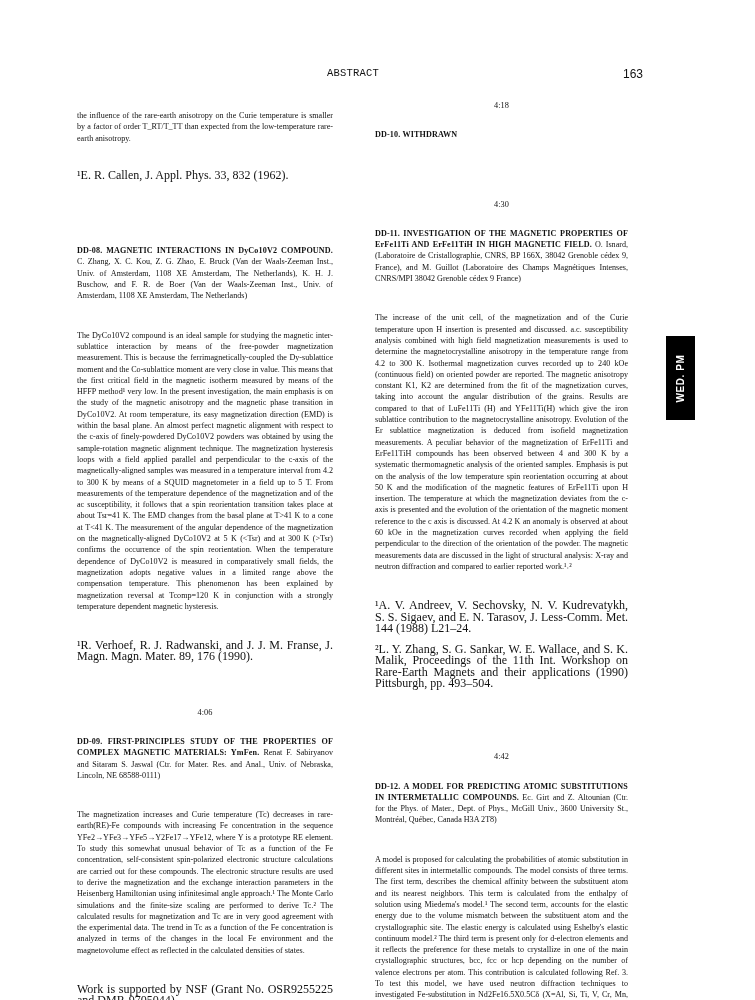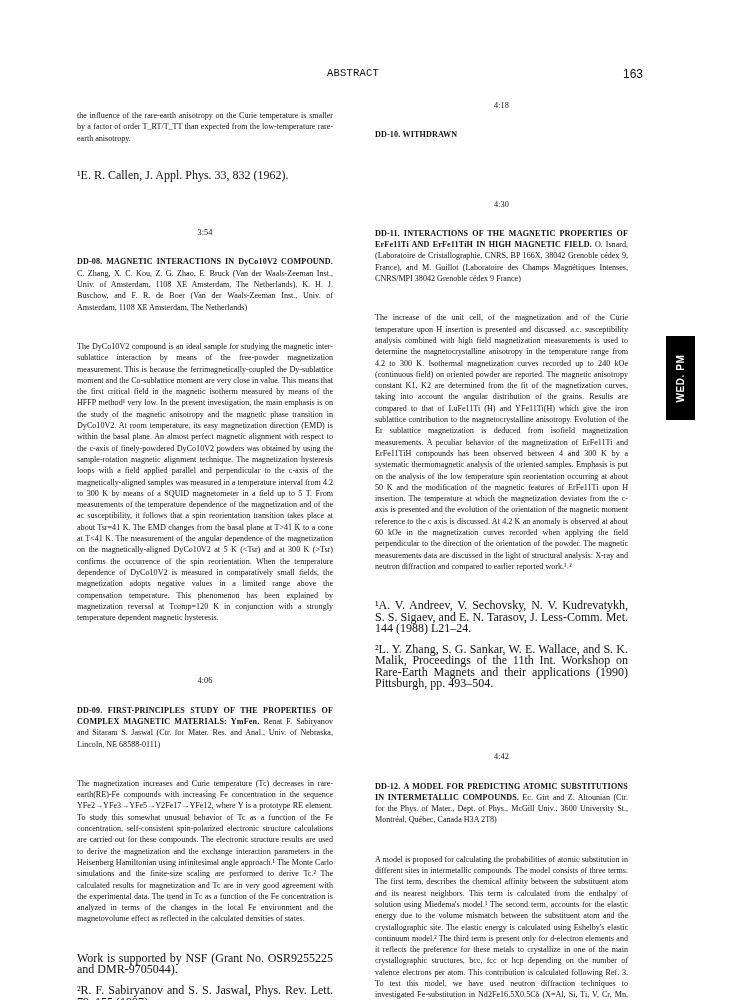--- a/index.html
+++ b/index.html
@@ -27,31 +27,31 @@
 <div class="side-tab">
   <span>WED. PM</span>
 </div>
 
 <div class="col col-left">
   <p>the influence of the rare-earth anisotropy on the Curie temperature is smaller by a factor of order T_RT/T_TT than expected from the low-temperature rare-earth anisotropy.</p>
   <div style="height:6px"></div>
   <p class="ref">¹E. R. Callen, J. Appl. Phys. 33, 832 (1962).</p>
 
   <div style="height:36px"></div>
-  <p class="time">3:54</p>
   <div style="height:8px"></div>
   <div>
     <p>
       <span class="title">DD-08.</span>
       <span class="title">MAGNETIC INTERACTIONS IN DyCo10V2 COMPOUND.</span>
       <span class="authors">C. Zhang, X. C. Kou, Z. G. Zhao, E. Bruck (Van der Waals-Zeeman Inst., Univ. of Amsterdam, 1108 XE Amsterdam, The Netherlands), K. H. J. Buschow, and F. R. de Boer (Van der Waals-Zeeman Inst., Univ. of Amsterdam, 1108 XE Amsterdam, The Netherlands)</span>
     </p>
     <div style="height:8px"></div>
     <p>The DyCo10V2 compound is an ideal sample for studying the magnetic inter-sublattice interaction by means of the free-powder magnetization measurement. This is because the ferrimagnetically-coupled the Dy-sublattice moment and the Co-sublattice moment are very close in value. This means that the first critical field in the magnetic isotherm measured by means of the HFFP method¹ very low. In the present investigation, the main emphasis is on the study of the magnetic anisotropy and the magnetic phase transition in DyCo10V2. At room temperature, its easy magnetization direction (EMD) is within the basal plane. An almost perfect magnetic alignment with respect to the c-axis of finely-powdered DyCo10V2 powders was obtained by using the sample-rotation magnetic alignment technique. The magnetization hysteresis loops with a field applied parallel and perpendicular to the c-axis of the magnetically-aligned samples was measured in a temperature interval from 4.2 to 300 K by means of a SQUID magnetometer in a field up to 5 T. From measurements of the temperature dependence of the magnetization and of the ac susceptibility, it follows that a spin reorientation transition takes place at about Tsr=41 K. The EMD changes from the basal plane at T&gt;41 K to a cone at T&lt;41 K. The measurement of the angular dependence of the magnetization on the magnetically-aligned DyCo10V2 at 5 K (&lt;Tsr) and at 300 K (&gt;Tsr) confirms the occurrence of the spin reorientation. When the temperature dependence of DyCo10V2 is measured in comparatively small fields, the magnetization adopts negative values in a limited range above the compensation temperature. This phenomenon has been explained by magnetization reversal at Tcomp=120 K in conjunction with a strongly temperature dependent magnetic hysteresis.</p>
     <div style="height:8px"></div>
+    <p class="ref">¹R. Verhoef, R. J. Radwanski, and J. J. M. Franse, J. Magn. Magn. Mater. 89, 176 (1990).</p>
   </div>
 
   <div style="height:34px"></div>
   <p class="time">4:06</p>
   <div style="height:8px"></div>
   <div>
     <p>
       <span class="title">DD-09.</span>
       <span class="title">FIRST-PRINCIPLES STUDY OF THE PROPERTIES OF COMPLEX MAGNETIC MATERIALS: YmFen.</span>
       <span class="authors">Renat F. Sabiryanov and Sitaram S. Jaswal (Ctr. for Mater. Res. and Anal., Univ. of Nebraska, Lincoln, NE 68588-0111)</span>
@@ -73,21 +73,21 @@
       <span class="title">WITHDRAWN</span>
     </p>
   </div>
 
   <div style="height:48px"></div>
   <p class="time">4:30</p>
   <div style="height:8px"></div>
   <div>
     <p>
       <span class="title">DD-11.</span>
-      <span class="title">INTERACTIONS OF THE MAGNETIC PROPERTIES OF ErFe11Ti AND ErFe11TiH IN HIGH MAGNETIC FIELD.</span>
+      <span class="title">INVESTIGATION OF THE MAGNETIC PROPERTIES OF ErFe11Ti AND ErFe11TiH IN HIGH MAGNETIC FIELD.</span>
       <span class="authors">O. Isnard, (Laboratoire de Cristallographie, CNRS, BP 166X, 38042 Grenoble cédex 9, France), and M. Guillot (Laboratoire des Champs Magnétiques Intenses, CNRS/MPI 38042 Grenoble cédex 9 France)</span>
     </p>
     <div style="height:8px"></div>
     <p>The increase of the unit cell, of the magnetization and of the Curie temperature upon H insertion is presented and discussed. a.c. susceptibility analysis combined with high field magnetization measurements is used to determine the magnetocrystalline anisotropy in the temperature range from 4.2 to 300 K. Isothermal magnetization curves recorded up to 240 kOe (continuous field) on oriented powder are reported. The magnetic anisotropy constant K1, K2 are determined from the fit of the magnetization curves, taking into account the angular distribution of the grains. Results are compared to that of LuFe11Ti (H) and YFe11Ti(H) which give the iron sublattice contribution to the magnetocrystalline anisotropy. Evolution of the Er sublattice magnetization is deduced from isofield magnetization measurements. A peculiar behavior of the magnetization of ErFe11Ti and ErFe11TiH compounds has been observed between 4 and 300 K by a systematic thermomagnetic analysis of the oriented samples. Emphasis is put on the analysis of the low temperature spin reorientation occurring at about 50 K and the modification of the magnetic features of ErFe11Ti upon H insertion. The temperature at which the magnetization deviates from the c-axis is presented and the evolution of the orientation of the magnetic moment reference to the c axis is discussed. At 4.2 K an anomaly is observed at about 60 kOe in the magnetization curves recorded when applying the field perpendicular to the direction of the orientation of the powder. The magnetic measurements data are discussed in the light of structural analysis: X-ray and neutron diffraction and compared to earlier reported work.¹˒²</p>
     <div style="height:8px"></div>
     <p class="ref">¹A. V. Andreev, V. Sechovsky, N. V. Kudrevatykh, S. S. Sigaev, and E. N. Tarasov, J. Less-Comm. Met. 144 (1988) L21–24.</p>
     <p class="ref">²L. Y. Zhang, S. G. Sankar, W. E. Wallace, and S. K. Malik, Proceedings of the 11th Int. Workshop on Rare-Earth Magnets and their applications (1990) Pittsburgh, pp. 493–504.</p>
   </div>
 
   <div style="height:52px"></div>

